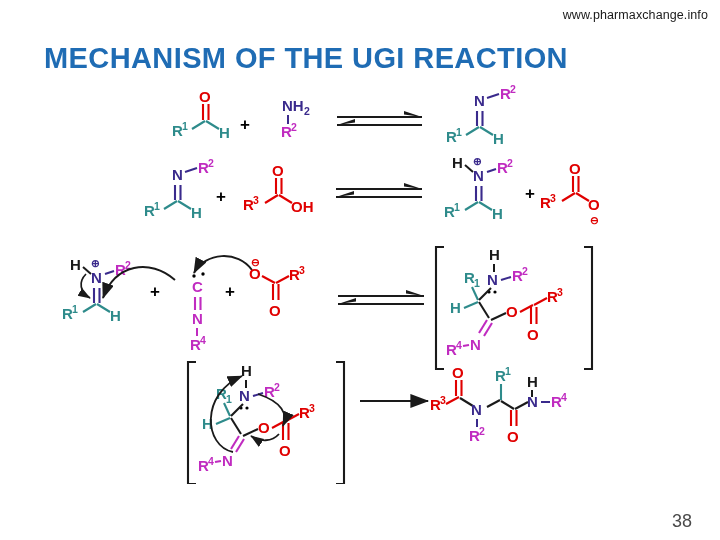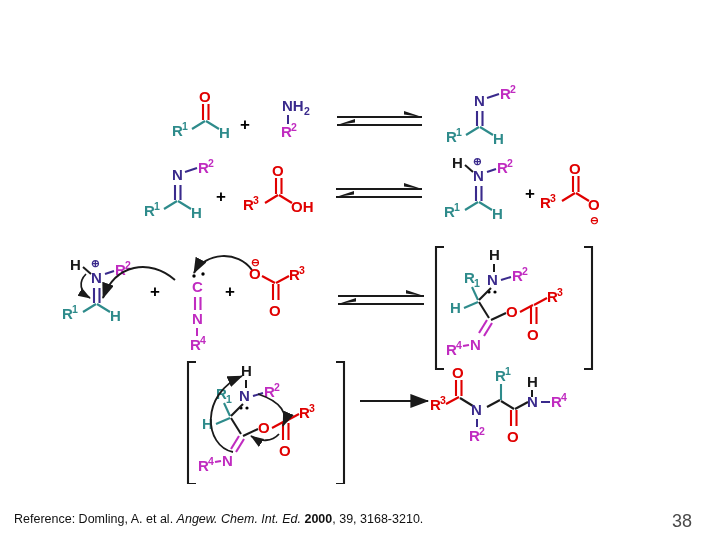--- a/index.html
+++ b/index.html
@@ -40,21 +40,23 @@
   .sub{font-size:10.5px;}
   .sup{font-size:10.5px;}
   .plus{font-size:17px;fill:#000;}
   .lp{fill:#000;}
 </style>
 </head>
 <body>
 
 <div id="slide">
 
-
+  <div class="watermark">www.pharmaxchange.info</div>
+
+  <div class="slide-title">MECHANISM OF THE UGI REACTION</div>
 
   <div class="canvas">
   <svg width="720" height="400" viewBox="0 0 720 400">
 
     <defs>
       <marker id="ah" markerWidth="9" markerHeight="9" refX="8" refY="3.2" orient="auto">
         <path d="M0,0 L8.5,3.2 L0,6.4 z" fill="#1a1a1a"></path>
       </marker>
       <marker id="ahs" markerWidth="8" markerHeight="8" refX="7" refY="2.6" orient="auto">
         <path d="M0,0 L7.5,2.6 L0,5.2 z" fill="#1a1a1a"></path>
@@ -352,17 +354,16 @@
       <text class="at" x="527" y="303" fill="#1a1a1a">H</text>
       <line x1="532" y1="306" x2="532" y2="313" stroke="#1a1a1a" stroke-width="2"></line>
       <line x1="541" y1="318" x2="550" y2="318" stroke="#3a2a8c" stroke-width="2"></line>
       <text class="at" x="551" y="323" fill="#c02bc0">R</text>
       <text class="sup" x="561" y="317" fill="#c02bc0">4</text>
     </g>
 
   </svg>
   </div>
 
-  <div class="footer-ref"><span>Reference: Domling, A. et al. </span><i>Angew. Chem. Int. Ed.</i> <b>2000</b><span>, 39, 3168-3210.</span></div>
 
   <div class="page-num">38</div>
 
 </div>
 
 </body></html>

